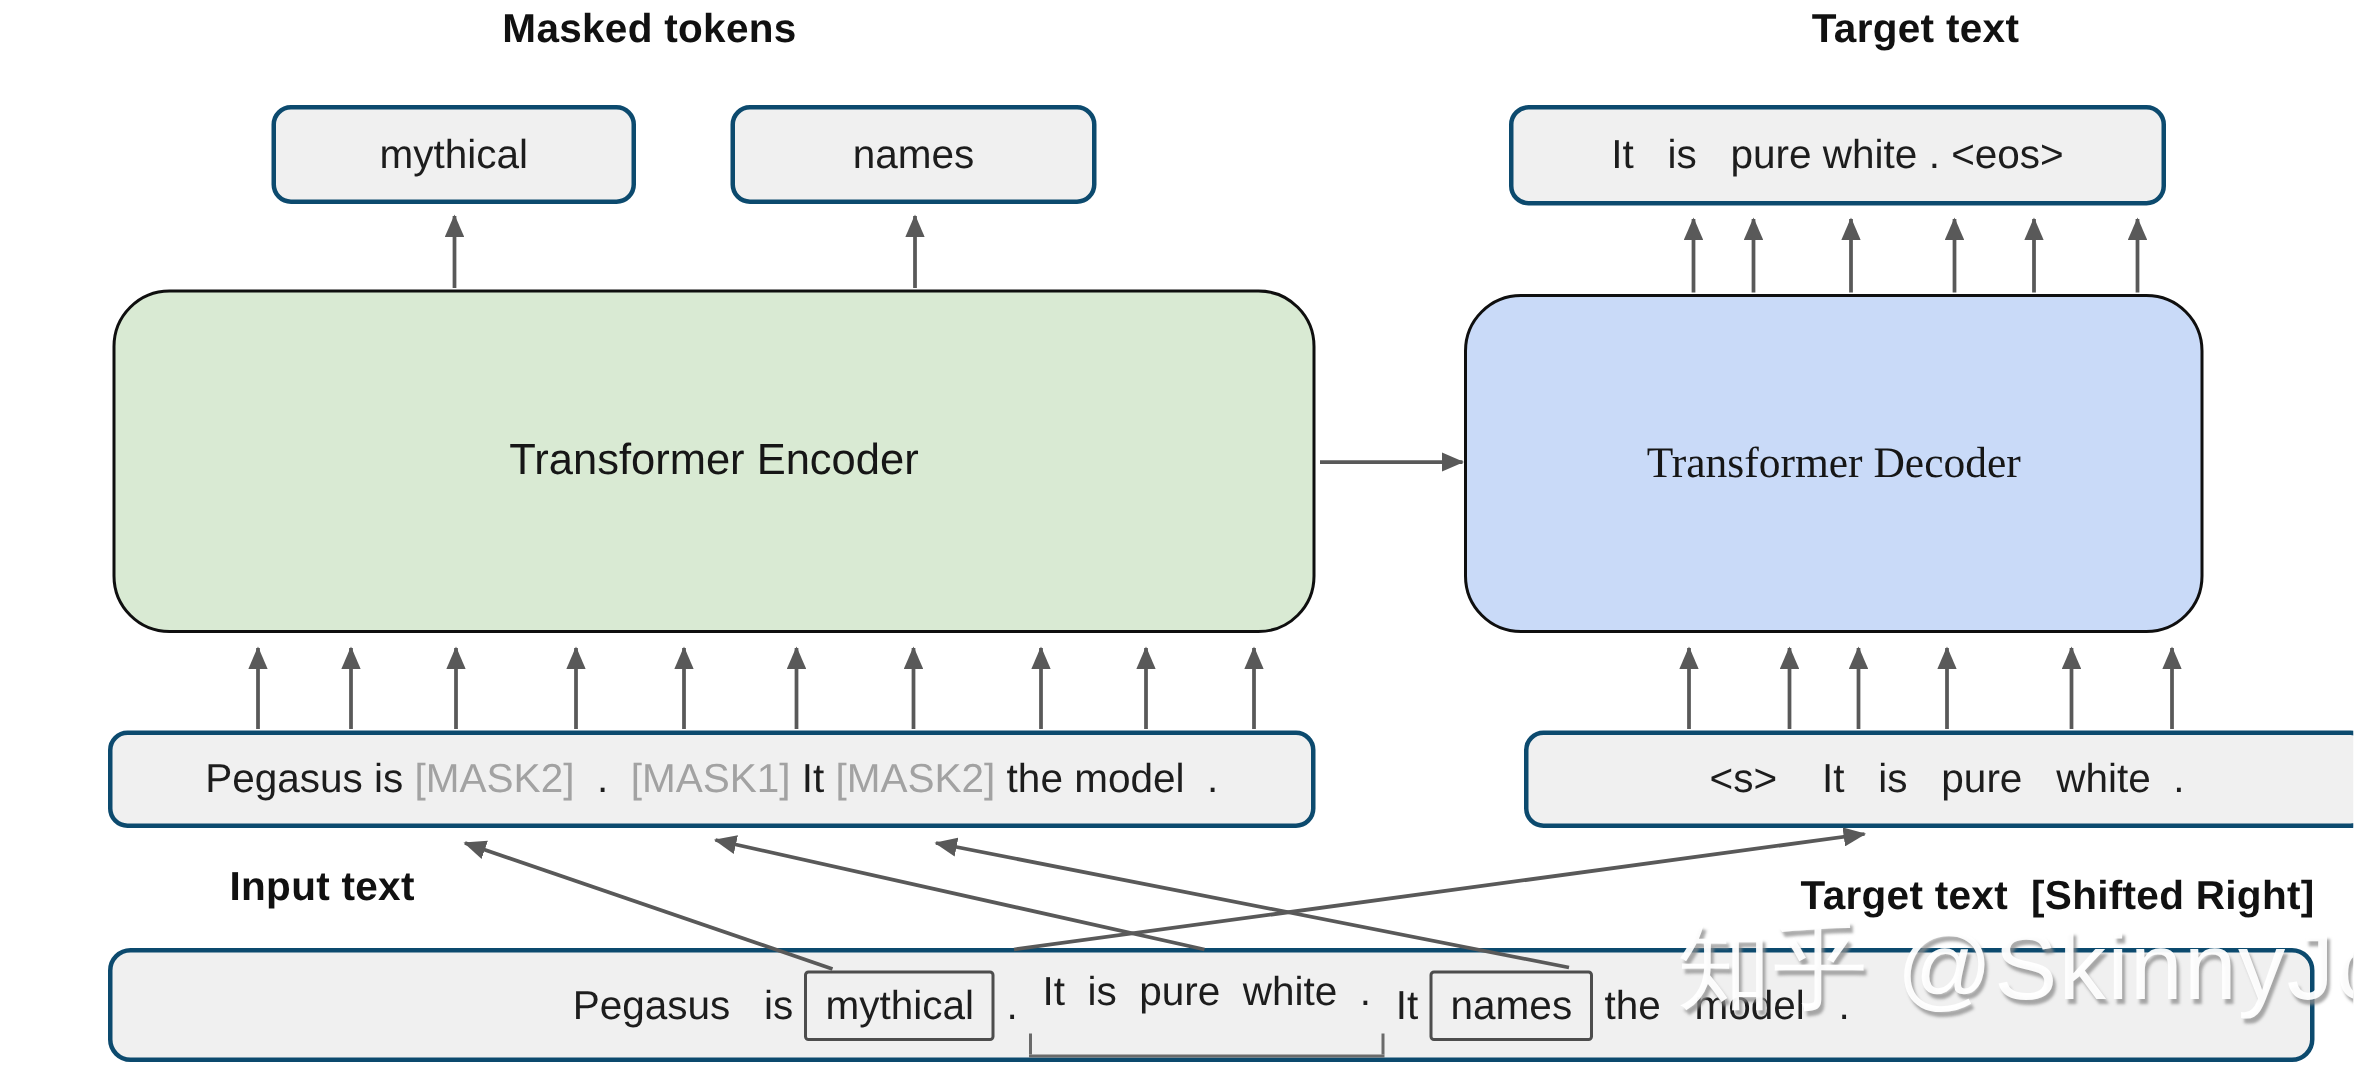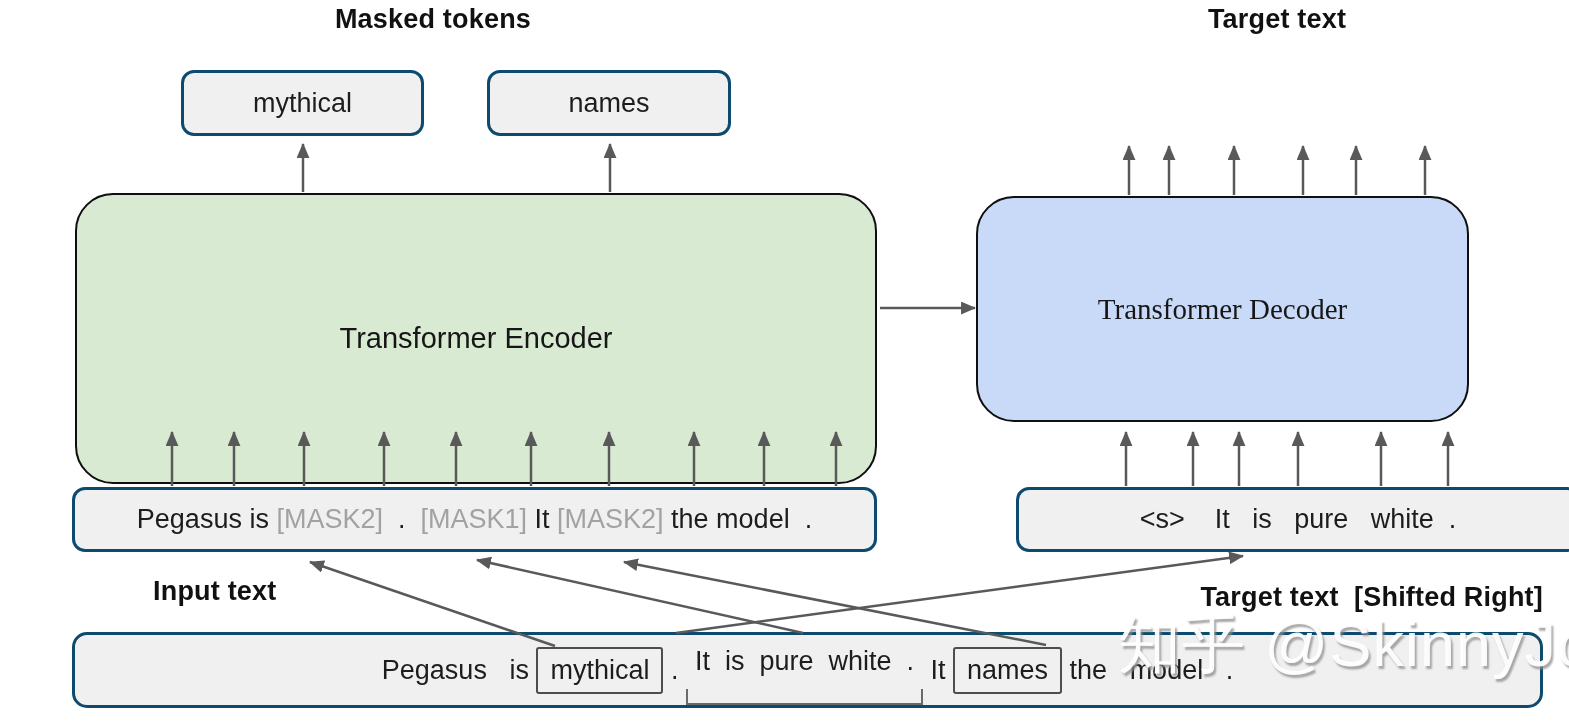--- a/index.html
+++ b/index.html
@@ -63,22 +63,25 @@
   <div class="lbl centered" style="left:433px; top:4px;">Masked tokens</div>
   <div class="lbl centered" style="left:1277px; top:4px;">Target text</div>
 
   <div class="gbox" style="left:181px; top:70px; width:243px; height:66px;">
     <span>mythical</span>
   </div>
   <div class="gbox" style="left:487px; top:70px; width:244px; height:66px;">
     <span>names</span>
   </div>
 
+  <div class="gbox" style="left:1006px; top:70px; width:438px; height:67px;">
+    <span>It   is   pure white . &lt;eos&gt;</span>
+  </div>
 
-  <div class="block encoder" style="left:75px; top:193px; width:802px; height:291px;text-align:right;">
+  <div class="block encoder" style="left:75px; top:193px; width:802px; height:229px;text-align:right;">
     <span>Transformer Encoder</span>
   </div>
   <div class="block decoder" style="left:976px; top:196px; width:493px; height:226px;font-family:Liberation Serif, serif;">
     <span>Transformer Decoder</span>
   </div>
 
   <div class="gbox" style="left:72px; top:487px; width:805px; height:65px;">
     <span class="seg">Pegasus is </span>
     <span class="seg mask">[MASK2]</span>
     <span class="seg">  .  </span>

